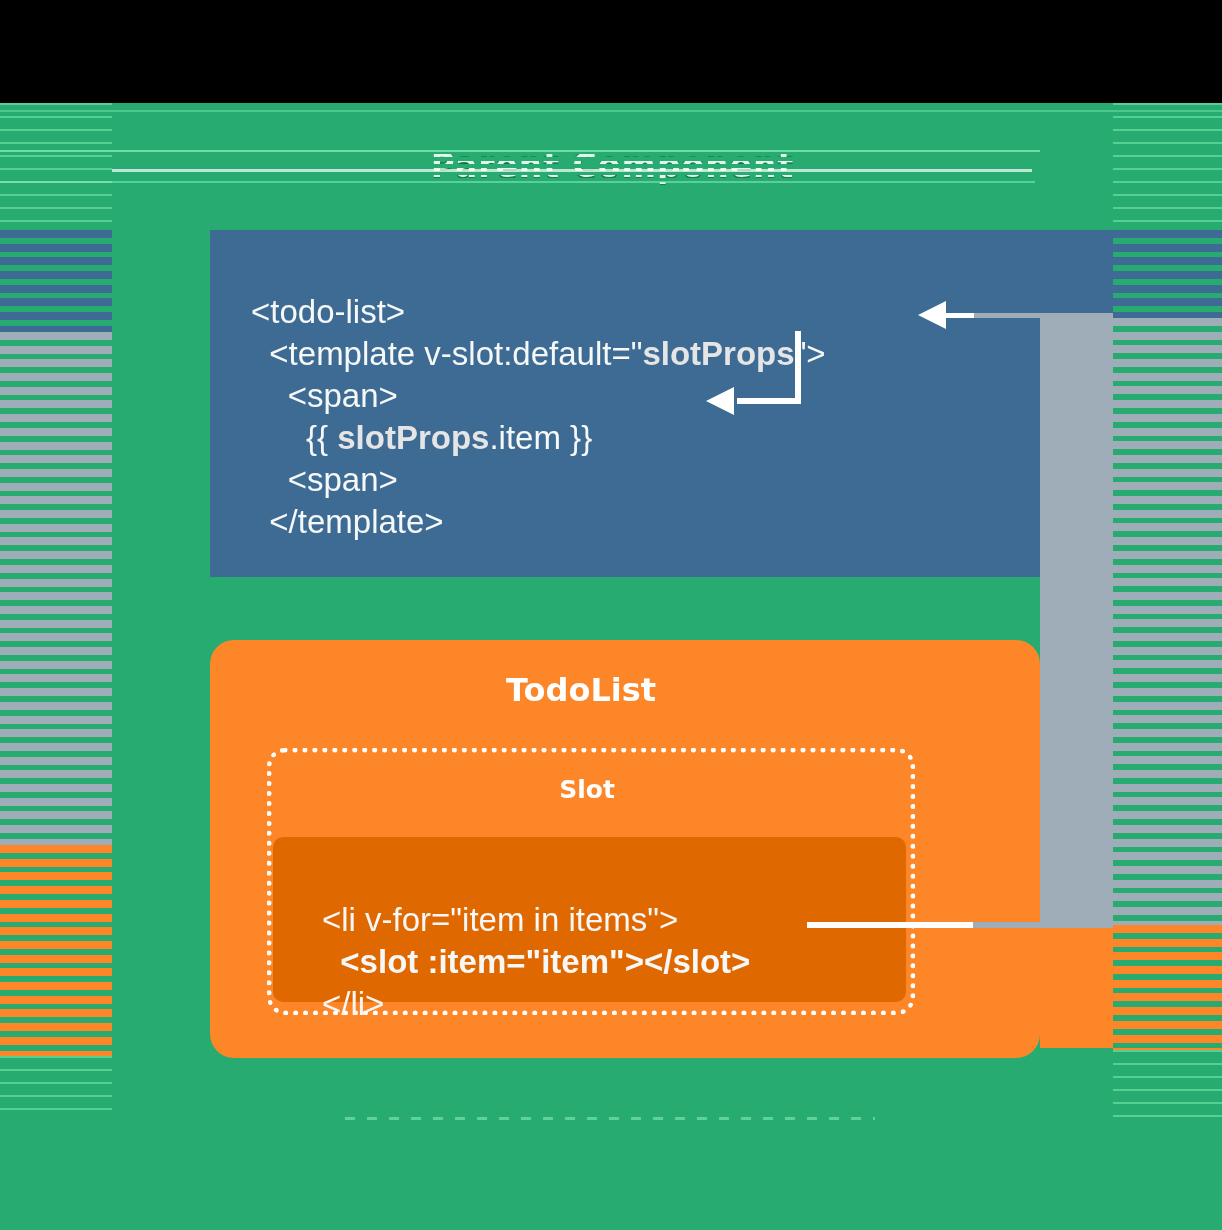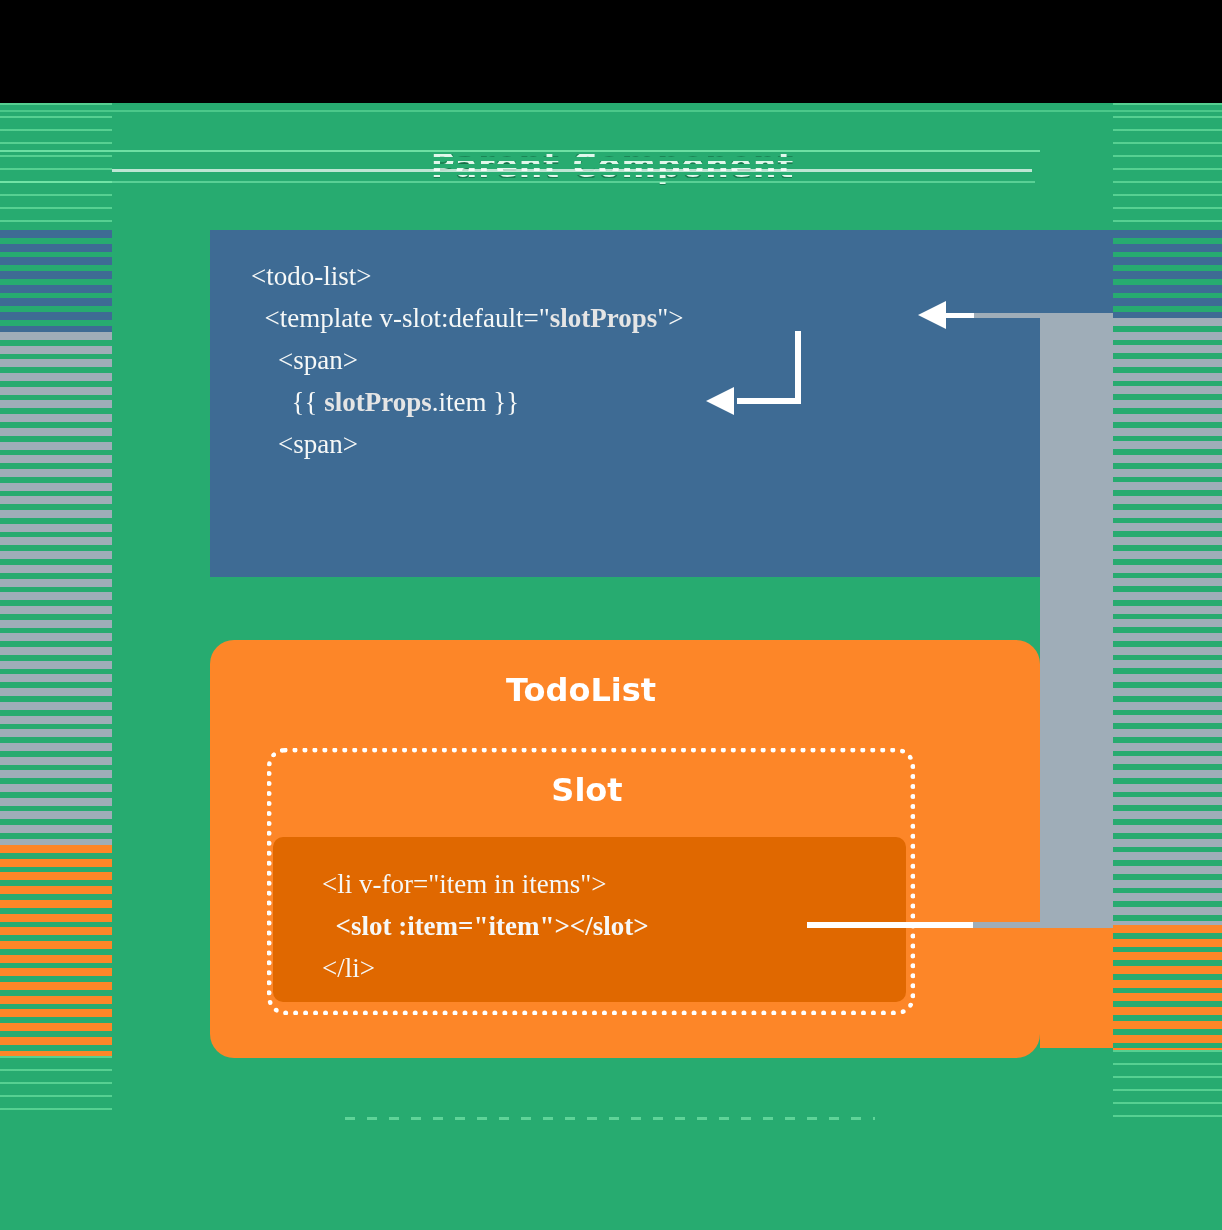--- a/index.html
+++ b/index.html
@@ -36,22 +36,22 @@
   .title-glitch-cover{
     left:112px;top:136px;width:1001px;height:58px;
     background:repeating-linear-gradient(180deg,#27AB70 0 4px,rgba(39,171,112,0) 4px 7px);
     z-index:3;
   }
 
   
   .blue-block{left:210px;top:230px;width:903px;height:347px;background:#3E6B94;z-index:1;}
   .parent-code{padding:25px 0 0 41px;}
   .code{
-    font-family:Liberation Serif, serif;
-    font-size:27px;color:#F6F8F7;
+    font-family:Liberation Sans, sans-serif;
+    font-size:33px;color:#F6F8F7;margin-top:36px;
   }
   .code-line{height:42px;line-height:42px;white-space:pre;}
   .code .accent{color:#e5e5e5;font-weight:bold;}
   .code .bold{font-weight:bold;}
 
   
   .orange-card{left:210px;top:640px;width:830px;height:418px;background:#FD8628;border-radius:24px;z-index:1;}
   .orange-ext{left:1040px;top:928px;width:73px;height:120px;background:#FD8628;z-index:2;}
   .todolist-title{
     left:210px;top:668px;width:742px;height:44px;
@@ -59,21 +59,21 @@
     font-size:32px;font-weight:bold;color:#fff;z-index:2;
   }
   .dashed-box{
     left:267px;top:748px;width:648px;height:267px;
     border:5px dotted #fff;border-radius:18px;
     box-sizing:border-box;z-index:2;
   }
   .slot-label{
     left:267px;top:770px;width:640px;height:40px;
     text-align:center;line-height:40px;
-    font-size:32px;font-weight:bold;color:#fff;z-index:3;
+    font-size:25px;font-weight:bold;color:#fff;z-index:3;
   }
   .dark-block{left:273px;top:837px;width:633px;height:165px;background:#E06800;border-radius:10px;z-index:3;}
   .todo-code{padding:26px 0 0 49px;}
 
   
   .gray-bar{left:1040px;top:313px;width:73px;height:610px;background:#9FADB8;z-index:4;}
   .gray-line-top{left:970px;top:313px;width:78px;height:5px;background:#9FADB8;z-index:4;}
   .gray-line-bottom{left:970px;top:922px;width:143px;height:6px;background:#9FADB8;z-index:4;}
   .white-stub-top{left:946px;top:313px;width:28px;height:5px;background:#fff;z-index:5;}
   .white-line-bottom{left:807px;top:922px;width:166px;height:6px;background:#fff;z-index:5;}
@@ -119,20 +119,21 @@
   <div class="abs parent-title">Parent Component</div>
   <div class="abs title-glitch-cover"></div>
 
   <div class="abs blue-block">
     <div class="parent-code code">
         <div class="code-line"><span>&lt;todo-list&gt;</span></div>
         <div class="code-line"><span>  &lt;template v-slot:default="</span><span class="accent">slotProps</span><span>"&gt;</span></div>
         <div class="code-line"><span>    &lt;span&gt;</span></div>
         <div class="code-line"><span>      {{ </span><span class="accent">slotProps</span><span>.item }}</span></div>
         <div class="code-line"><span>    &lt;span&gt;</span></div>
+        <div class="code-line"><span>  &lt;/template&gt;</span></div>
       </div>
   </div>
 
   <div class="abs gray-bar"></div>
   <div class="abs gray-line-top"></div>
   <div class="abs gray-line-bottom"></div>
   <div class="abs white-stub-top"></div>
   <div class="abs white-line-bottom"></div>
   <div class="abs elbow-v"></div>
   <div class="abs elbow-h"></div>

